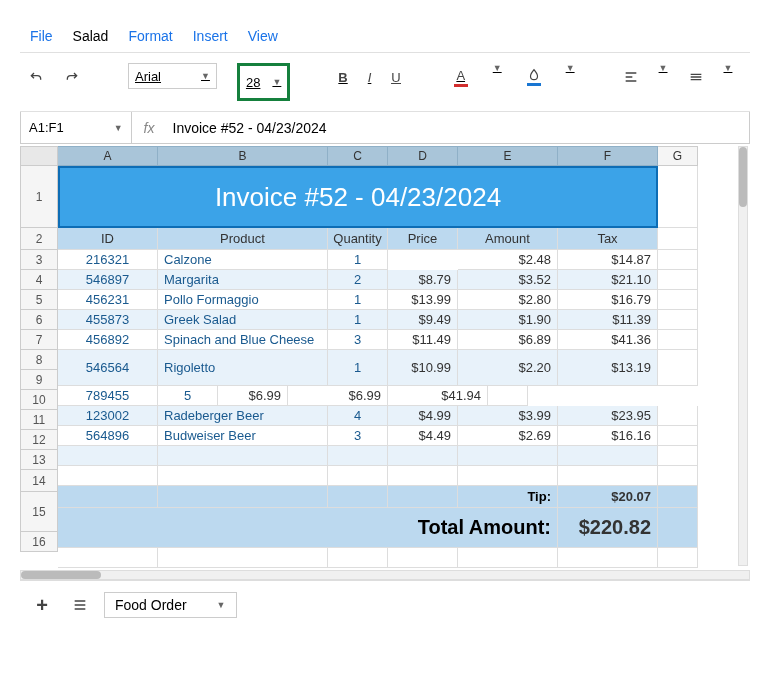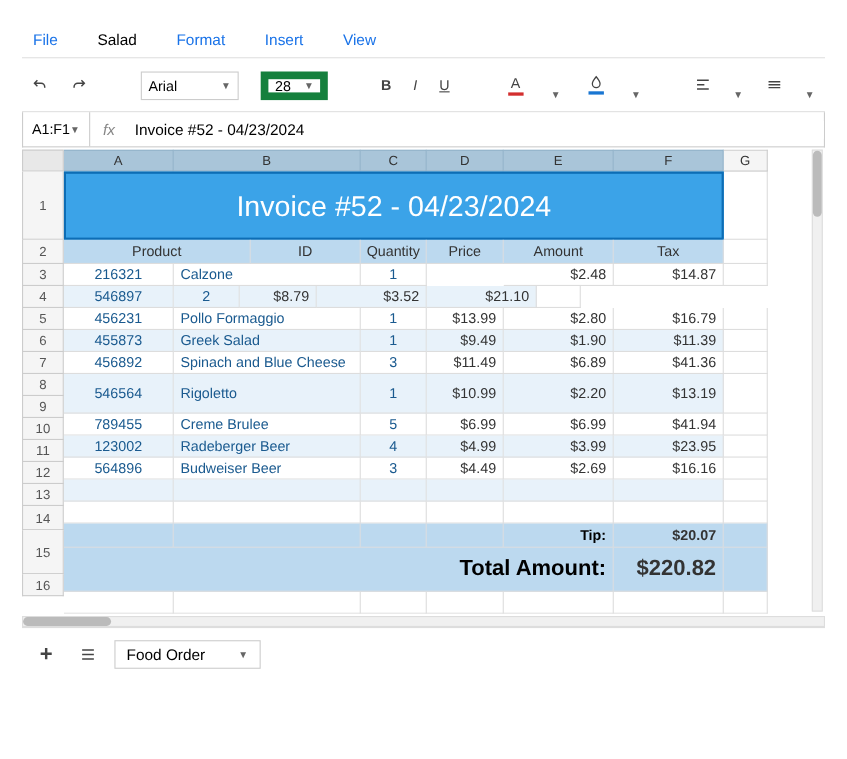--- a/index.html
+++ b/index.html
@@ -1,30 +1,30 @@
 <!DOCTYPE html>
 <html><head>
 <meta charset="utf-8">
 <style>
 * { box-sizing: border-box; margin: 0; padding: 0; }
 body { font-family: Arial, sans-serif; font-size: 13px; background: #fff; width: 770px; height: 690px; overflow: hidden; }
 .app { padding: 20px 20px 0 20px; }
-.menubar { display: flex; gap: 36px; padding: 8px 10px; border-bottom: 1px solid #e0e0e0; }
+.menubar { display: flex; gap: 20px; padding: 8px 10px; border-bottom: 1px solid #e0e0e0; }
 .menubar span { font-size: 14px; color: #1a73e8; cursor: pointer; }
 .menubar .active { color: #000; }
-.toolbar { display: flex; align-items: flex-end; gap: 20px; padding: 10px 8px; border-bottom: 1px solid #e0e0e0; }
+.toolbar { display: flex; align-items: flex-start; gap: 20px; padding: 10px 8px; border-bottom: 1px solid #e0e0e0; text-decoration: underline; }
 .tbbtn { width: 28px; height: 28px; display: flex; align-items: center; justify-content: center; cursor: pointer; border-radius: 3px; color: #444; }
 .tbsep { width: 1px; height: 22px; background: #ddd; margin: 0 4px; }
 .font-sel { display: flex; align-items: center; border: 1px solid #ccc; height: 26px; padding: 0 6px; gap: 40px; font-size: 13px; }
-.size-sel { display: flex; align-items: center; border: 7px solid #15803d; height: 26px; padding: 4px 6px; gap: 12px; font-size: 13px; }
+.size-sel { display: flex; align-items: center; border: 3px solid #15803d; height: 26px; padding: 16px 6px; gap: 12px; font-size: 13px; }
 .caret { font-size: 9px; color: #666; }
 .colorbtn { display: flex; flex-direction: column; align-items: center; width: 24px; }
 .colorbtn .bar { height: 3px; width: 14px; margin-top: 1px; }
 .fxbar { display: flex; align-items: center; border: 1px solid #ccc; border-top: none; margin-top: 0; height: 32px; }
-.cellref { display: flex; align-items: center; padding: 0 8px; border-right: 1px solid #ccc; height: 100%; }
+.cellref { display: flex; align-items: center; padding: 0 8px; gap: 50px; border-right: 1px solid #ccc; height: 100%; }
 .fxlabel { font-style: italic; color: #888; padding: 0 12px; font-size: 14px; }
 .fxval { flex: 1; padding: 0 6px; font-size: 14px; }
 .grid-wrap { display: flex; margin-top: 2px; position: relative; }
 .rowhdrs { display: flex; flex-direction: column; }
 .corner { width: 38px; height: 20px; background: #e8e8e8; border: 1px solid #ccc; }
 .rowhdr { width: 38px; display: flex; align-items: center; justify-content: center; background: #f5f5f5; border: 1px solid #ccc; border-top: none; color: #555; font-size: 12px; }
 .cols { flex: 1; overflow: hidden; }
 .colhdrs { display: flex; height: 20px; }
 .colhdr { display: flex; align-items: center; justify-content: center; background: #a9c5d9; border: 1px solid #8fb0c7; border-left: none; color: #333; font-size: 12px; }
 .colhdr.unsel { background: #f5f5f5; border-color: #ccc; }
@@ -167,39 +167,40 @@
           <div class="colhdr" style="width: 100px;">E</div>
           <div class="colhdr" style="width: 100px;">F</div>
           <div class="colhdr unsel" style="width: 40px;">G</div>
         </div>
     <div id="gridbody">
           <div class="row" style="height: 62px;">
             <div class="cell title-cell" style="width: 600px; height: 100%;">Invoice #52 - 04/23/2024</div>
             <div class="cell" style="width: 40px; height: 100%;"></div>
           </div>
           <div class="row" style="height: 22px;">
+            <div class="cell hdr-cell" style="width: 100px; height: 100%;">ID</div>
             <div class="cell hdr-cell" style="width: 170px; height: 100%;">Product</div>
-            <div class="cell hdr-cell" style="width: 100px; height: 100%;">ID</div>
             <div class="cell hdr-cell" style="width: 60px; height: 100%;">Quantity</div>
             <div class="cell hdr-cell" style="width: 70px; height: 100%;">Price</div>
             <div class="cell hdr-cell" style="width: 100px; height: 100%;">Amount</div>
             <div class="cell hdr-cell" style="width: 100px; height: 100%;">Tax</div>
             <div class="cell" style="width: 40px; height: 100%;"></div>
           </div>
           <div class="row" style="height: 20px;">
             <div class="cell data-id" style="width: 100px; height: 100%;">216321</div>
             <div class="cell data-prod" style="width: 170px; height: 100%;">Calzone</div>
             <div class="cell data-qty" style="width: 60px; height: 100%;">1</div>
             <div class="cell data-num" style="width: 70px; height: 100%; margin-top: 20px;">$12.39</div>
             <div class="cell data-num" style="width: 100px; height: 100%;">$2.48</div>
             <div class="cell data-num" style="width: 100px; height: 100%;">$14.87</div>
             <div class="cell" style="width: 40px; height: 100%;"></div>
           </div>
           <div class="row" style="height: 20px;">
             <div class="cell data-id alt" style="width: 100px; height: 100%;">546897</div>
+            <div class="cell data-prod alt" style="width: 170px; height: 100%;">Margarita</div>
             <div class="cell data-qty alt" style="width: 60px; height: 100%;">2</div>
             <div class="cell data-num alt" style="width: 70px; height: 100%;">$8.79</div>
             <div class="cell data-num alt" style="width: 100px; height: 100%;">$3.52</div>
             <div class="cell data-num alt" style="width: 100px; height: 100%;">$21.10</div>
             <div class="cell" style="width: 40px; height: 100%;"></div>
           </div>
           <div class="row" style="height: 20px;">
             <div class="cell data-id" style="width: 100px; height: 100%;">456231</div>
             <div class="cell data-prod" style="width: 170px; height: 100%;">Pollo Formaggio</div>
             <div class="cell data-qty" style="width: 60px; height: 100%;">1</div>
@@ -230,21 +231,20 @@
             <div class="cell data-id alt" style="width: 100px; height: 100%;">546564</div>
             <div class="cell data-prod alt" style="width: 170px; height: 100%;">Rigoletto</div>
             <div class="cell data-qty alt" style="width: 60px; height: 100%;">1</div>
             <div class="cell data-num alt" style="width: 70px; height: 100%;">$10.99</div>
             <div class="cell data-num alt" style="width: 100px; height: 100%;">$2.20</div>
             <div class="cell data-num alt" style="width: 100px; height: 100%;">$13.19</div>
             <div class="cell" style="width: 40px; height: 100%;"></div>
           </div>
           <div class="row" style="height: 20px;">
             <div class="cell data-id" style="width: 100px; height: 100%;">789455</div>
-            <div class="cell data-prod" style="width: 170px; height: 100%;">Creme Brulee</div>
             <div class="cell data-qty" style="width: 60px; height: 100%;">5</div>
             <div class="cell data-num" style="width: 70px; height: 100%;">$6.99</div>
             <div class="cell data-num" style="width: 100px; height: 100%;">$6.99</div>
             <div class="cell data-num" style="width: 100px; height: 100%;">$41.94</div>
             <div class="cell" style="width: 40px; height: 100%;"></div>
           </div>
           <div class="row" style="height: 20px;">
             <div class="cell data-id alt" style="width: 100px; height: 100%;">123002</div>
             <div class="cell data-prod alt" style="width: 170px; height: 100%;">Radeberger Beer</div>
             <div class="cell data-qty alt" style="width: 60px; height: 100%;">4</div>

